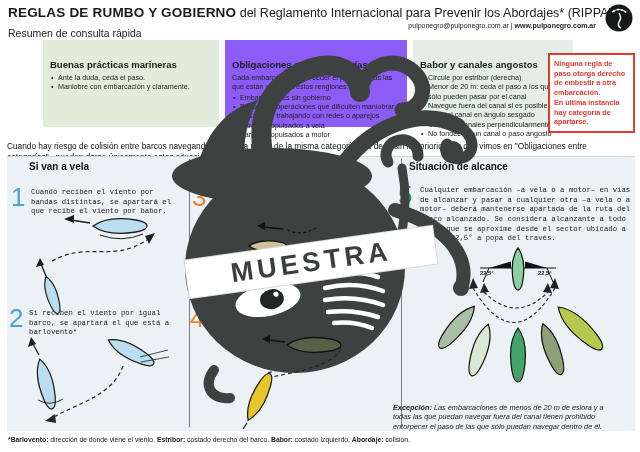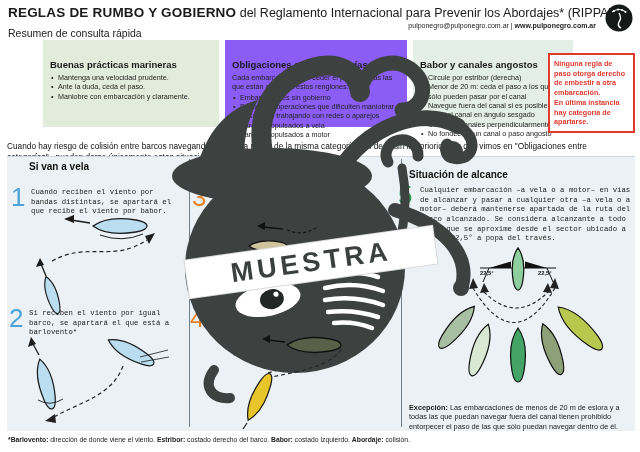--- a/index.html
+++ b/index.html
@@ -28,21 +28,21 @@
   
   .intro-par{position:absolute;left:7px;top:133px;width:628px;font-size:8.3px;line-height:1.32;color:#111;}
   
   .panel{position:absolute;left:7px;top:156px;width:628px;height:274px;background:#ebf1f5;border-top:1px solid #ccd9e2;}
   .divider{position:absolute;top:159px;width:1px;height:268px;background:#6f7f8a;}
   .col-h{position:absolute;font-size:10px;font-weight:bold;color:#111;}
   .num{position:absolute;font-size:26px;line-height:1;font-weight:400;}
   .num.blue{color:#4da3d8;} .num.orange{color:#e8832a;} .num.green{color:#2f9e55;}
   .rule-text{position:absolute;font-size:7.3px;line-height:1.32;color:#222;font-family:Liberation Mono, monospace;}
   .angle{position:absolute;font-size:5.8px;font-weight:bold;color:#111;}
-  .exception{position:absolute;left:409px;top:403px;width:223px;font-size:7.3px;line-height:1.3;color:#222;}
+  .exception{position:absolute;left:393px;top:403px;width:223px;font-size:7.3px;line-height:1.3;color:#222;font-style:italic;}
   .vert-copy{position:absolute;left:596px;top:322px;font-size:4.5px;color:#93a4ad;
              transform:rotate(90deg);transform-origin:0 0;white-space:nowrap;}
   
   .footer{position:absolute;left:8px;top:436px;font-size:6.8px;color:#222;}
   
   .illus{position:absolute;left:0;top:0;z-index:2;pointer-events:none;}
   .octo{position:absolute;left:0;top:0;z-index:3;pointer-events:none;}
   .banner{position:absolute;left:186px;top:243px;width:250px;height:38px;background:#fff;
           z-index:5;transform:rotate(-8deg);display:flex;align-items:center;justify-content:center;
           box-shadow:0 0 0 1px #d8d8d8;}
@@ -67,21 +67,20 @@
     <circle cx="11" cy="9" r="1" fill="#fff"></circle>
       <circle cx="15" cy="7.5" r="1" fill="#fff"></circle>
     <circle cx="19" cy="8" r="1" fill="#fff"></circle>
       <circle cx="22.5" cy="10" r="1" fill="#fff"></circle>
     <path d="M16,11 q3,5 0,9 q-2,4 2,6" stroke="#fff" stroke-width="1.4" fill="none"></path>
   </svg>
 
   <div class="box z1" id="box1">
     <h3>Buenas prácticas marineras</h3>
     <ul>
-      <li>Mantenga una velocidad prudente.</li>
       <li>Ante la duda, ceda el paso.</li>
       <li>Maniobre con embarcación y claramente.</li>
     </ul>
   </div>
 
   <div class="box z1" id="box2">
     <h3>Obligaciones entre categorías</h3>
     <p class="intro">Cada embarcación debe ceder el paso a todas las que están arriba en estos renglones:</p>
     <ul>
       <li>Embarcaciones sin gobierno</li>
@@ -110,21 +109,21 @@
   </div>
 
   <p class="intro-par z1">Cuando hay riesgo de colisión entre barcos navegando a vela o a motor de la misma categoría –es decir sin las prioridades que vimos en "Obligaciones entre categorías"– pueden darse únicamente estas situaciones: 1, 2, 3, 4 y 5.</p>
 
   <div class="panel z1"></div>
   <div class="divider z1" style="left:189px"></div>
   <div class="divider z1" style="left:401px"></div>
 
   <div class="col-h z1" style="left:29px;top:161px">Si van a vela</div>
   <div class="col-h z1" style="left:195px;top:161px">Si van a motor</div>
-  <div class="col-h z1" style="left:409px;top:169px">Situación de alcance</div>
+  <div class="col-h z1" style="left:409px;top:161px">Situación de alcance</div>
 
   <span class="num blue z1" style="left:11px;top:184px">1</span>
   <div class="rule-text z1" style="left:31px;top:188px;width:150px">Cuando reciben el viento por bandas distintas, se apartará el que recibe el viento por babor.</div>
   <span class="num blue z1" style="left:9px;top:305px">2</span>
   <div class="rule-text z1" style="left:29px;top:309px;width:148px">Si reciben el viento por igual barco, se apartará el que está a barlovento*</div>
 
   <span class="num orange z1" style="left:192px;top:184px">3</span>
   <div class="rule-text z1" style="left:212px;top:188px;width:180px">Si navegan de vuelta encontrada (de frente), cada uno caerá a estribor dejando pasar al otro por babor.</div>
   <span class="num orange z1" style="left:190px;top:305px">4</span>
   <div class="rule-text z1" style="left:210px;top:309px;width:182px">Si se cruzan, el que vea al otro por su propia banda de estribor, deberá apartarse y evitará cortarle la proa.</div>

